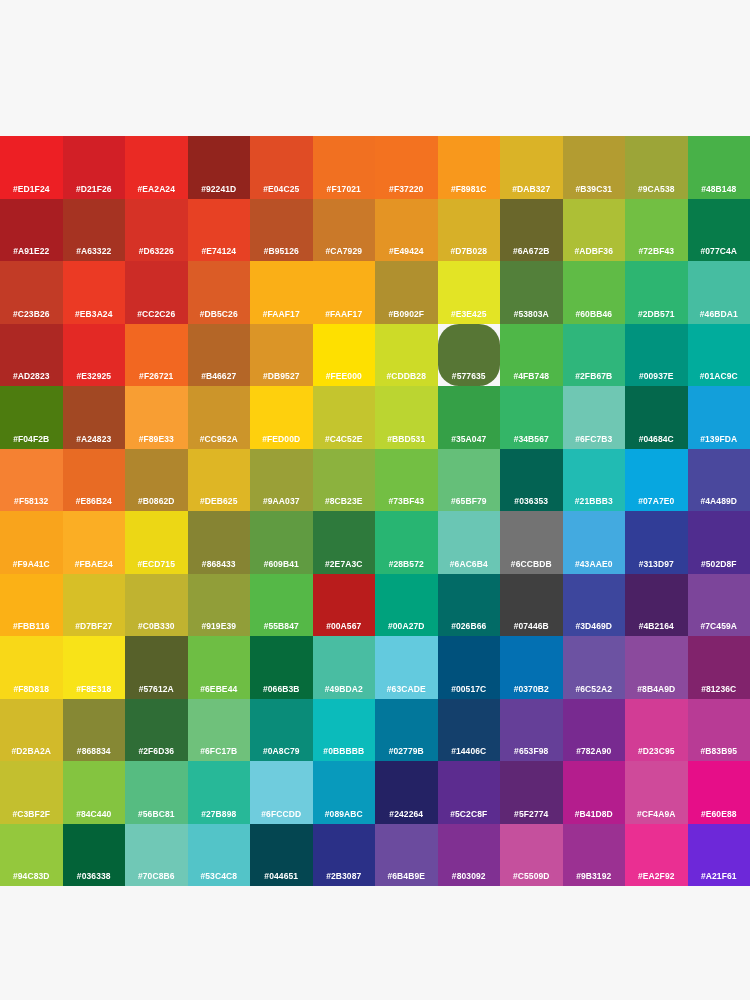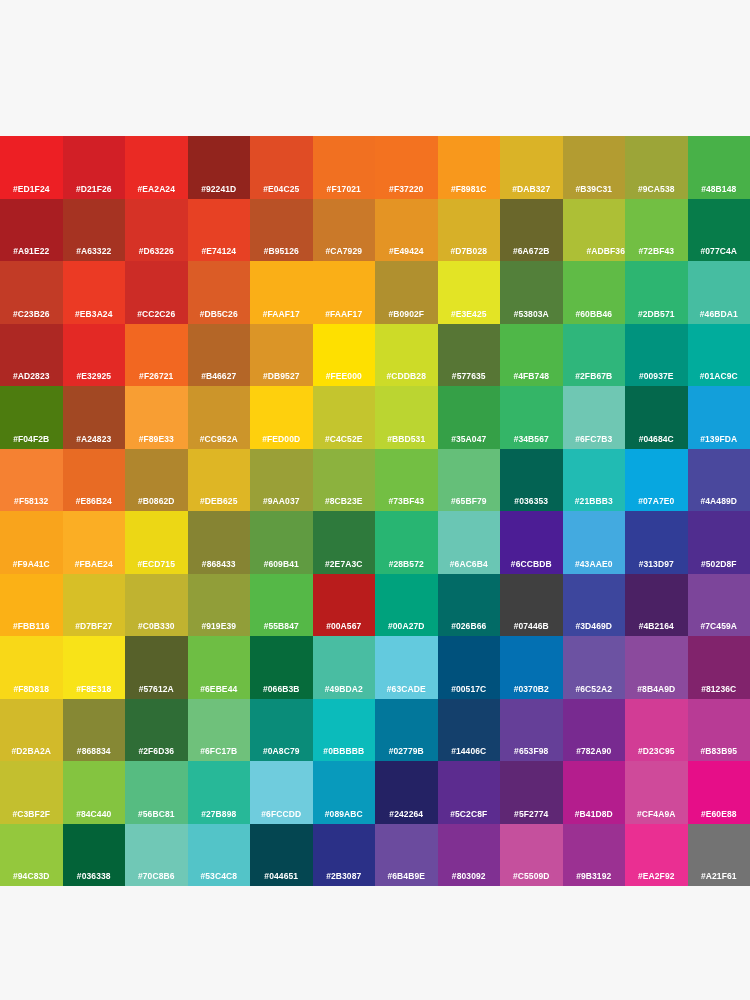--- a/index.html
+++ b/index.html
@@ -112,21 +112,21 @@
       <div class="swatch" style="background-color: rgb(228, 148, 36);">
         <span class="swatch-label" style="color: rgb(255, 255, 255);">#E49424</span>
       </div>
       <div class="swatch" style="background-color: rgb(215, 176, 40);">
         <span class="swatch-label" style="color: rgb(255, 255, 255);">#D7B028</span>
       </div>
       <div class="swatch" style="background-color: rgb(106, 103, 43);">
         <span class="swatch-label" style="color: rgb(255, 255, 255);">#6A672B</span>
       </div>
       <div class="swatch" style="background-color: rgb(173, 191, 54);">
-        <span class="swatch-label" style="color: rgb(255, 255, 255); text-align: right;">#ADBF36</span>
+        <span class="swatch-label" style="color: rgb(255, 255, 255);">#ADBF36</span>
       </div>
       <div class="swatch" style="background-color: rgb(114, 191, 67);">
         <span class="swatch-label" style="color: rgb(255, 255, 255);">#72BF43</span>
       </div>
       <div class="swatch" style="background-color: rgb(7, 124, 74);">
         <span class="swatch-label" style="color: rgb(255, 255, 255);">#077C4A</span>
       </div>
       <div class="swatch" style="background-color: rgb(194, 59, 38); text-decoration: underline;">
         <span class="swatch-label" style="color: rgb(255, 255, 255);">#C23B26</span>
       </div>
@@ -177,21 +177,21 @@
       </div>
       <div class="swatch" style="background-color: rgb(219, 149, 39);">
         <span class="swatch-label" style="color: rgb(255, 255, 255);">#DB9527</span>
       </div>
       <div class="swatch" style="background-color: rgb(254, 224, 0);">
         <span class="swatch-label" style="color: rgb(255, 255, 255);">#FEE000</span>
       </div>
       <div class="swatch" style="background-color: rgb(205, 219, 40);">
         <span class="swatch-label" style="color: rgb(255, 255, 255);">#CDDB28</span>
       </div>
-      <div class="swatch" style="background-color: rgb(87, 118, 53);">
+      <div class="swatch" style="background-color: rgb(87, 118, 53); border-radius: 21px;">
         <span class="swatch-label" style="color: rgb(255, 255, 255);">#577635</span>
       </div>
       <div class="swatch" style="background-color: rgb(79, 183, 72);">
         <span class="swatch-label" style="color: rgb(255, 255, 255);">#4FB748</span>
       </div>
       <div class="swatch" style="background-color: rgb(47, 182, 123);">
         <span class="swatch-label" style="color: rgb(255, 255, 255);">#2FB67B</span>
       </div>
       <div class="swatch" style="background-color: rgb(0, 147, 126);">
         <span class="swatch-label" style="color: rgb(255, 255, 255);">#00937E</span>
@@ -288,21 +288,21 @@
       </div>
       <div class="swatch" style="background-color: rgb(46, 122, 60);">
         <span class="swatch-label" style="color: rgb(255, 255, 255);">#2E7A3C</span>
       </div>
       <div class="swatch" style="background-color: rgb(40, 181, 114);">
         <span class="swatch-label" style="color: rgb(255, 255, 255);">#28B572</span>
       </div>
       <div class="swatch" style="background-color: rgb(106, 198, 180);">
         <span class="swatch-label" style="color: rgb(255, 255, 255);">#6AC6B4</span>
       </div>
-      <div class="swatch" style="background-color: #4c1d95;">
+      <div class="swatch" style="background-color: #737373;">
         <span class="swatch-label" style="color: rgb(255, 255, 255);">#6CCBDB</span>
       </div>
       <div class="swatch" style="background-color: rgb(67, 170, 224);">
         <span class="swatch-label" style="color: rgb(255, 255, 255);">#43AAE0</span>
       </div>
       <div class="swatch" style="background-color: rgb(49, 61, 151); padding-left: 27px;">
         <span class="swatch-label" style="color: rgb(255, 255, 255);">#313D97</span>
       </div>
       <div class="swatch" style="background-color: rgb(80, 45, 143);">
         <span class="swatch-label" style="color: rgb(255, 255, 255);">#502D8F</span>
@@ -477,17 +477,17 @@
       </div>
       <div class="swatch" style="background-color: rgb(197, 80, 157);">
         <span class="swatch-label" style="color: rgb(255, 255, 255);">#C5509D</span>
       </div>
       <div class="swatch" style="background-color: rgb(155, 49, 146);">
         <span class="swatch-label" style="color: rgb(255, 255, 255);">#9B3192</span>
       </div>
       <div class="swatch" style="background-color: rgb(234, 47, 146);">
         <span class="swatch-label" style="color: rgb(255, 255, 255);">#EA2F92</span>
       </div>
-      <div class="swatch" style="background-color: #737373;">
+      <div class="swatch" style="background-color: #6d28d9;">
         <span class="swatch-label" style="color: rgb(255, 255, 255);">#A21F61</span>
       </div>
     </div>
 </div>
 
 </body></html>

